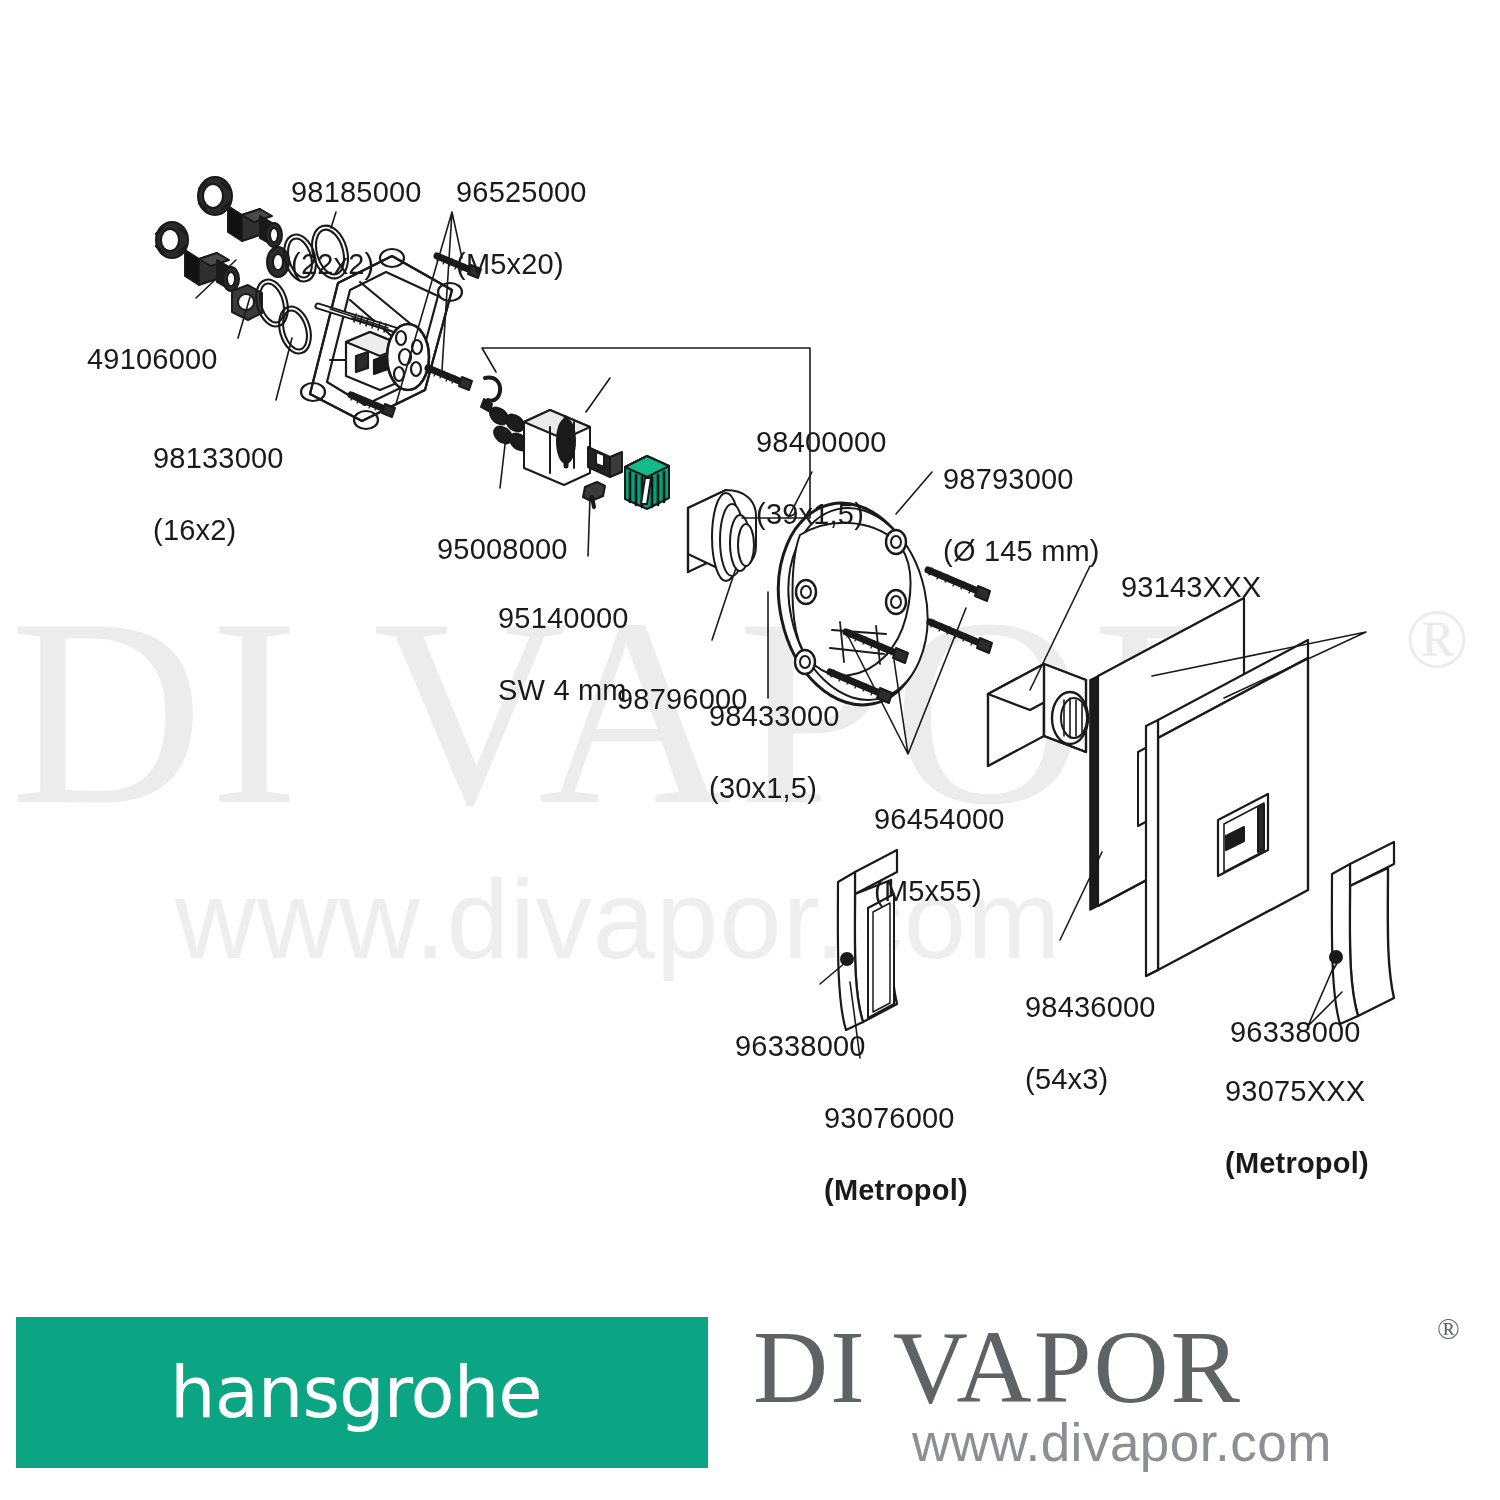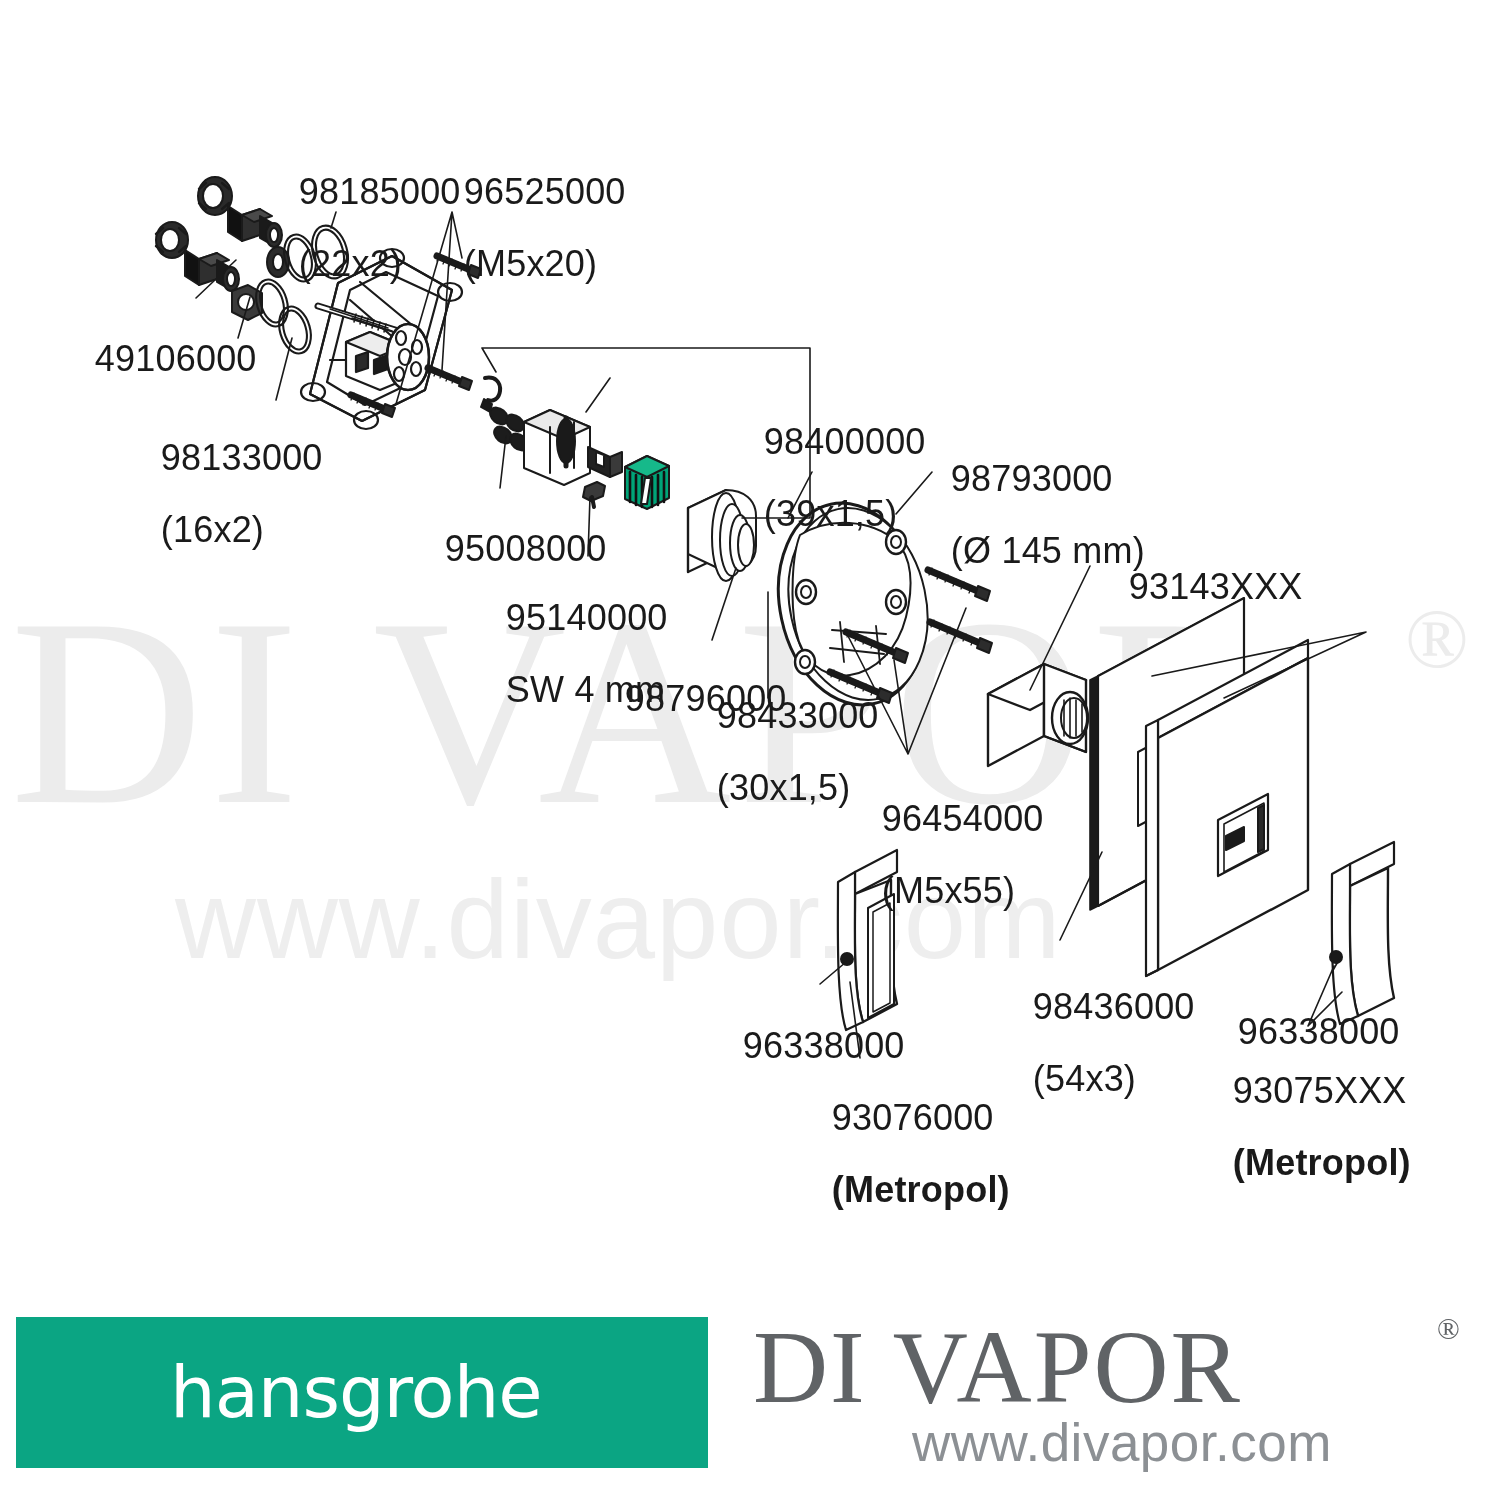--- a/index.html
+++ b/index.html
@@ -24,21 +24,21 @@
   .wm-reg{
     left:1405px;top:590px;font-family:"Liberation Serif",serif;
     font-size:84px;color:#ececec;
   }
 
   
   #art{position:absolute;left:0;top:0;width:1500px;height:1270px;}
 
   
   .lbl{
-    position:absolute;color:#1a1a1a;font-size:36px;line-height:36px;
+    position:absolute;color:#1a1a1a;font-size:29px;line-height:36px;
     letter-spacing:.2px;white-space:pre;
   }
   .lbl b{font-weight:bold;}
 
   
   #footer{position:absolute;left:0;top:1270px;width:1500px;height:230px;background:#fff;}
   #hg-box{
     position:absolute;left:16px;top:47px;width:692px;height:151px;
     background:#0ba583;
   }

